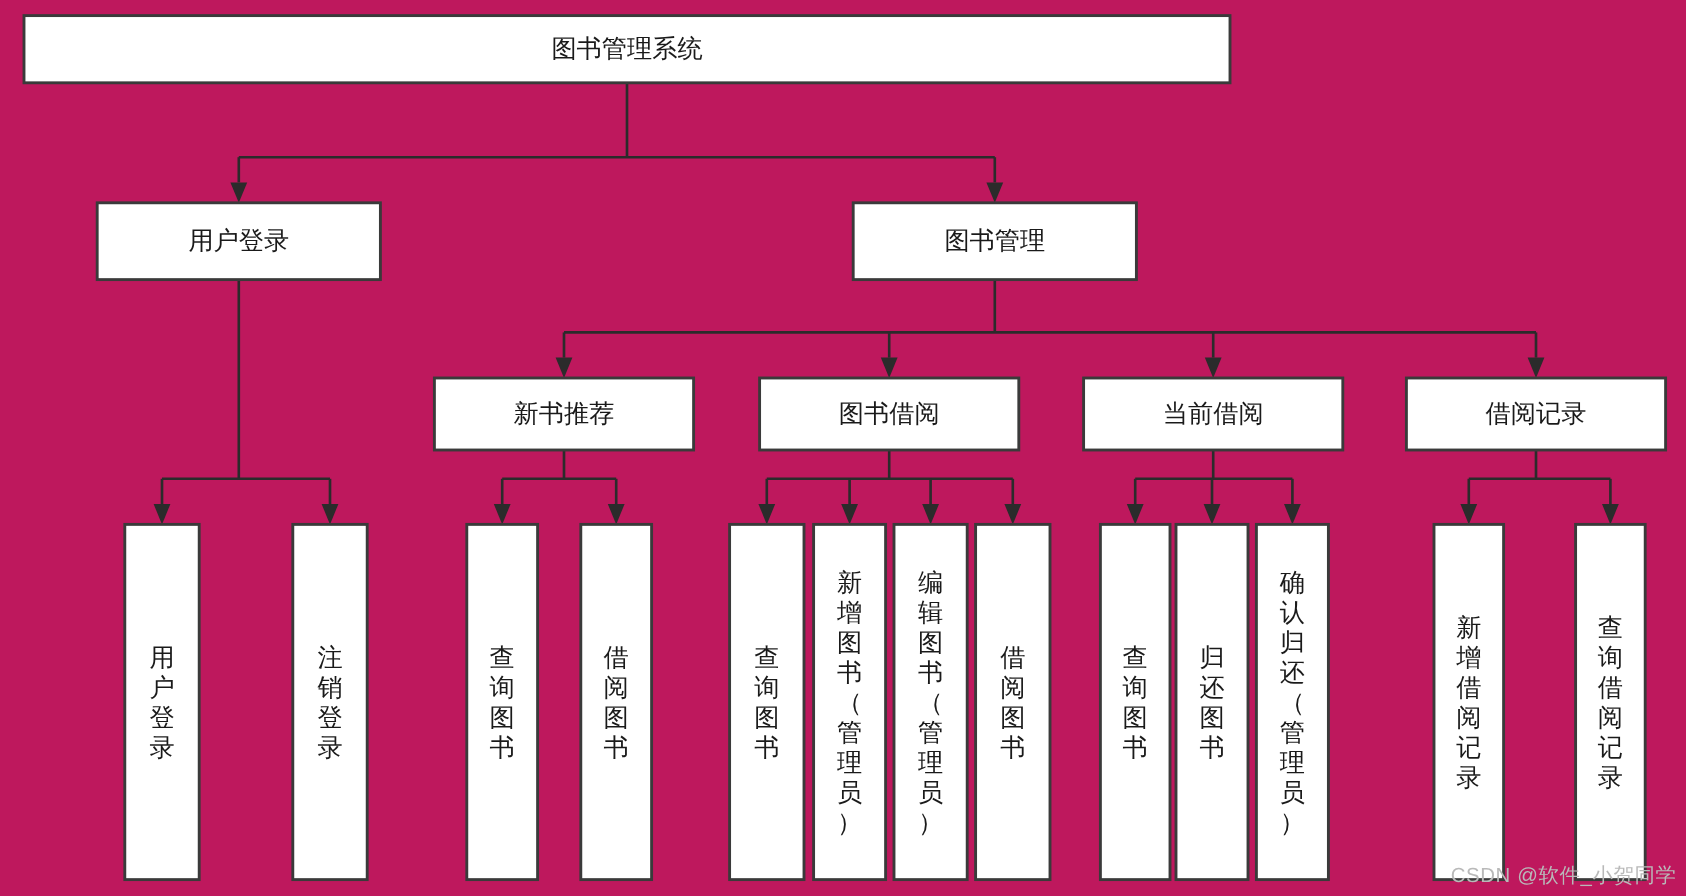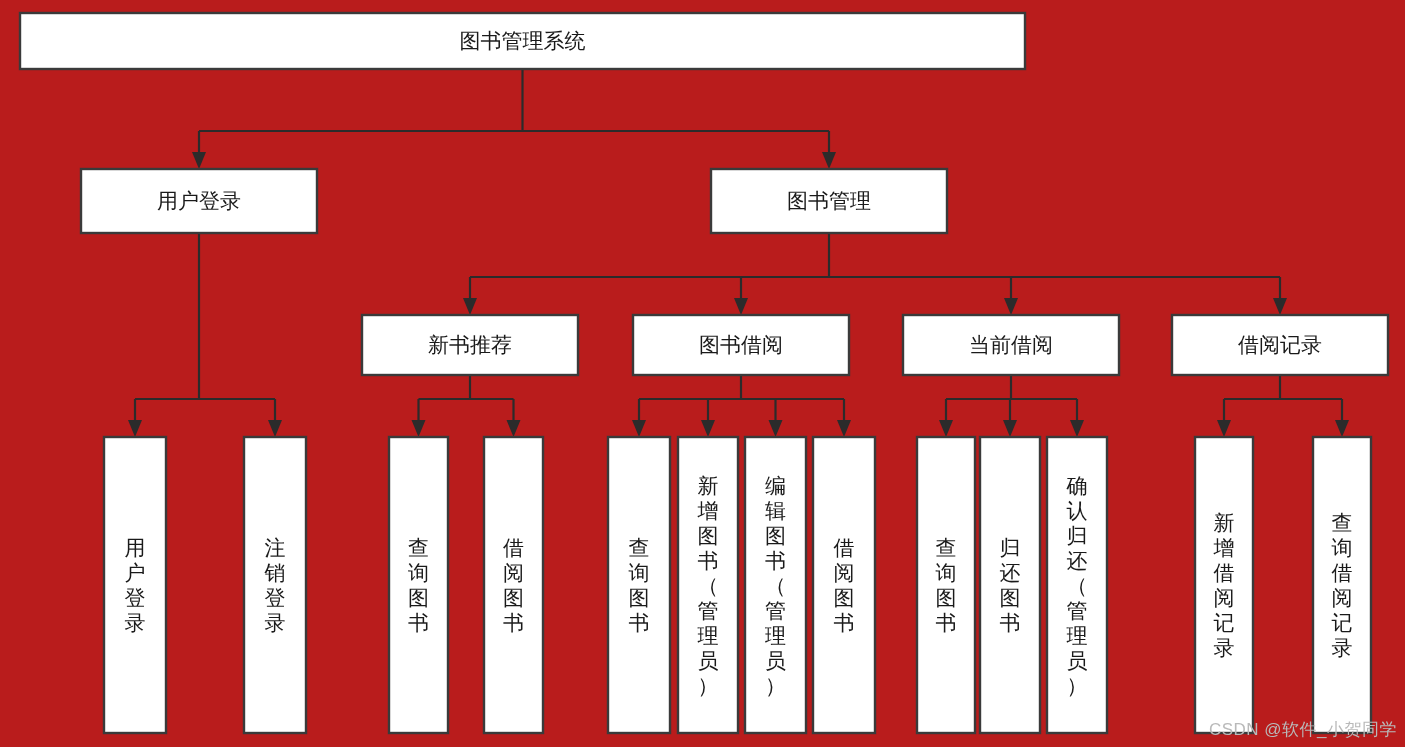--- a/index.html
+++ b/index.html
@@ -12,21 +12,21 @@
     width: 1405px;
     height: 747px;
     font-family: "Liberation Sans", "DejaVu Sans", sans-serif;
     overflow: hidden;
     position: relative;
   }
   #diagram-root {
     position: relative;
     width: 1405px;
     height: 747px;
-    background: #b91c1c;
+    background: #be185d;
   }
   svg#tree-svg {
     position: absolute;
     left: 0;
     top: 0;
     width: 1405px;
     height: 747px;
     display: block;
   }
   .node-box {

